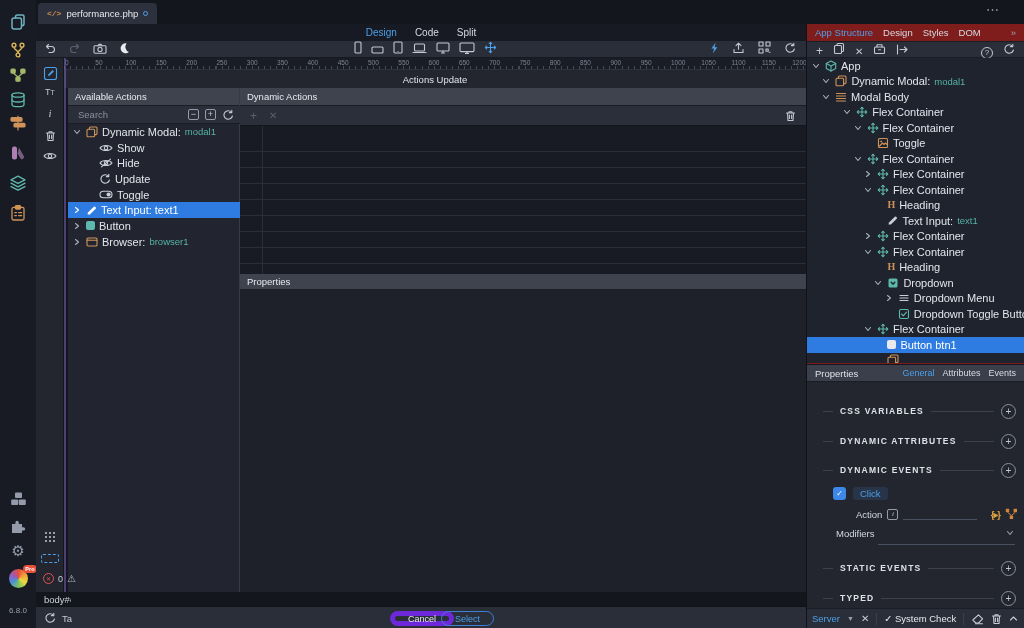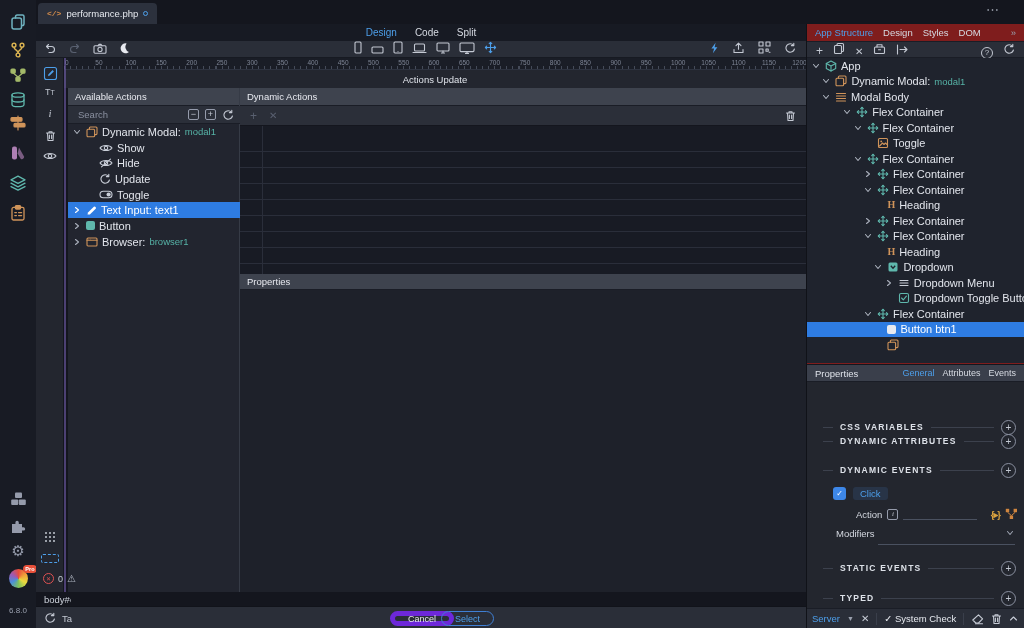--- a/index.html
+++ b/index.html
@@ -734,20 +734,30 @@
           </span>
           <span class="tlabel">Flex Container</span>
         </div>
         <div class="trow" style="height:15.5px;padding-left:66.4px">
           <span class="arrow"></span>
           <span class="ic" style="color:#d0945a">
             <span class="hico">H</span>
           </span>
           <span class="tlabel">Heading</span>
         </div>
+        <div class="trow" style="height:15.5px;padding-left:66.4px">
+          <span class="arrow"></span>
+          <span class="ic" style="color:#c9ced8">
+            <svg width="11" height="11" viewBox="0 0 11 11">
+              <path d="M1.5 9.5 2 7.6 7.8 1.8a1 1 0 0 1 1.4 0l.5.5a1 1 0 0 1 0 1.4L3.9 9.5Z" fill="currentColor"></path>
+            </svg>
+          </span>
+          <span class="tlabel">Text Input:</span>
+          <span class="tref ref-teal">text1</span>
+        </div>
         <div class="trow" style="height:15.5px;padding-left:56px">
           <span class="arrow">
             <svg width="8" height="8" viewBox="0 0 8 8" fill="none" stroke="currentColor" stroke-width="1.1" stroke-linecap="round" stroke-linejoin="round">
               <path d="M2.5 1.5 5.5 4 2.5 6.5"></path>
             </svg>
           </span>
           <span class="ic" style="color:#5fb8ad">
             <svg width="12" height="12" viewBox="0 0 12 12" fill="none" stroke="currentColor" stroke-width="1.1" stroke-linecap="round" stroke-linejoin="round">
               <path d="M6 1.4v9.2M1.4 6h9.2"></path>
               <path d="M4.7 2.6 6 1.3l1.3 1.3M4.7 9.4 6 10.7l1.3-1.3M2.6 4.7 1.3 6l1.3 1.3M9.4 4.7 10.7 6 9.4 7.3"></path>
@@ -848,21 +858,21 @@
       </div>
     <div id="propshead">
       <span>Properties</span>
       <span class="ptabs" id="ptabs">
           <span class="ptab active">General</span>
           <span class="ptab">Attributes</span>
           <span class="ptab">Events</span>
         </span>
     </div>
     <div id="propsbody">
-      <div class="secrow" style="top:34px">
+      <div class="secrow" style="top:18px">
         <span class="predash"></span>
           <span class="seclab">CSS VARIABLES</span>
         <span class="secline"></span>
         <span class="pluscirc">+</span>
       </div>
       <div class="secrow" style="top:48px">
         <span class="predash"></span>
           <span class="seclab">DYNAMIC ATTRIBUTES</span>
         <span class="secline"></span>
         <span class="pluscirc">+</span>

